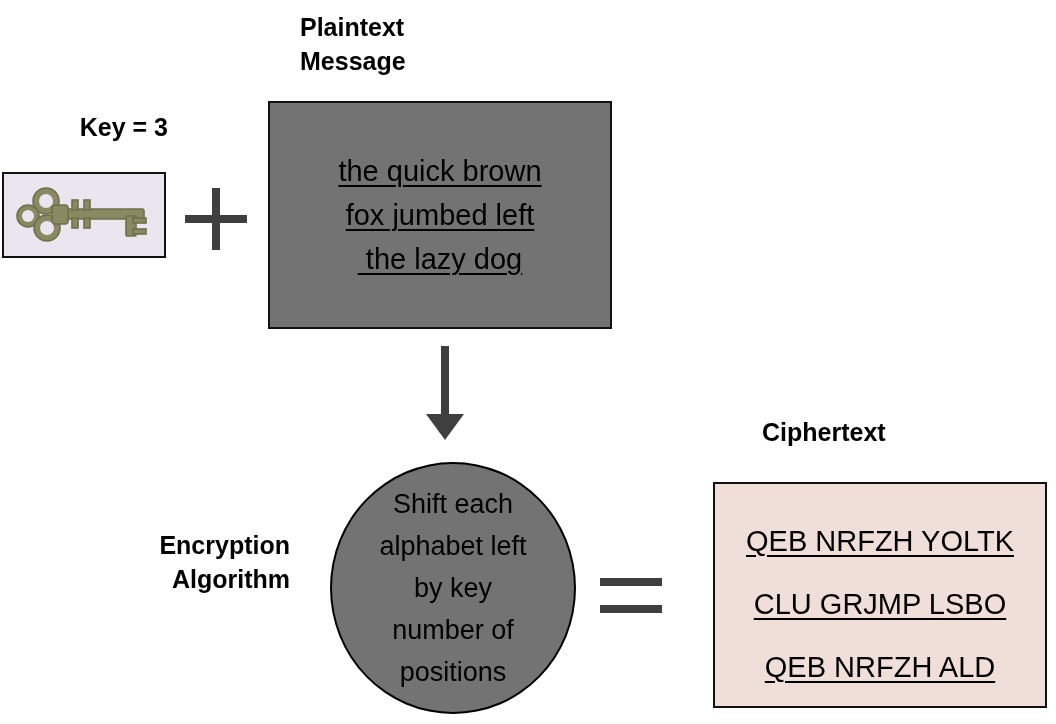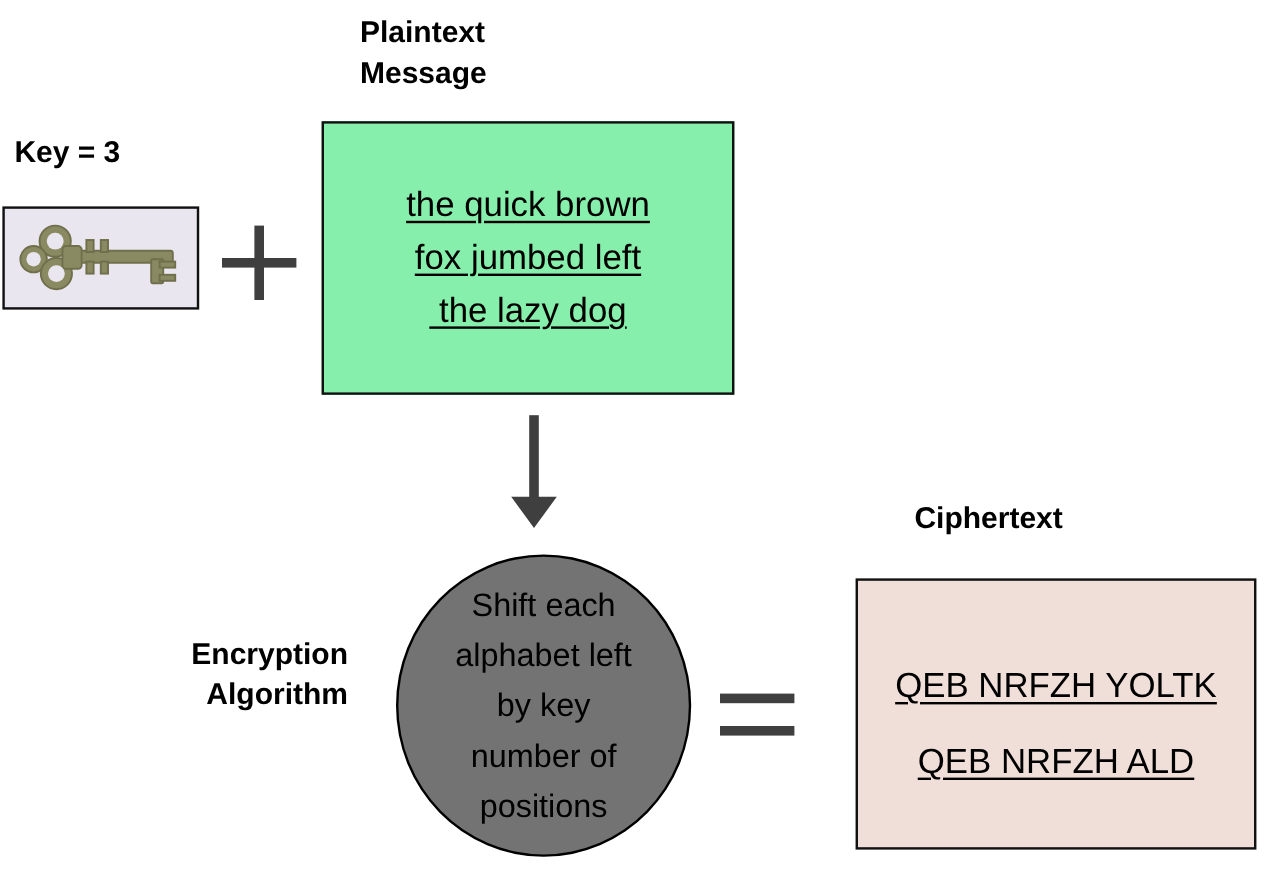--- a/index.html
+++ b/index.html
@@ -26,24 +26,24 @@
     font-weight: bold;
     font-size: 25px;
     line-height: 34px;
     color: #000;
     text-align: left;
     white-space: pre-line;
   }
 
   
   #key-label {
-    left: 12px;
+    left: 0px;
     top: 110px;
     width: 168px;
-    text-align: left;
+    text-align: right;
   }
   #key-box {
     left: 2px;
     top: 172px;
     width: 164px;
     height: 86px;
     background: #e9e6ef;
     border: 2px solid #111111;
     box-sizing: border-box;
   }
@@ -78,21 +78,21 @@
   #plaintext-title {
     left: 300px;
     top: 10px;
     width: 280px;
   }
   #plaintext-box {
     left: 268px;
     top: 101px;
     width: 344px;
     height: 228px;
-    background: #86efac;
+    background: #737373;
     border: 2px solid #111111;
     box-sizing: border-box;
     display: flex;
     flex-direction: column;
     align-items: center;
     justify-content: center;
   }
   .msg-line {
     font-size: 29px;
     line-height: 44px;
@@ -270,16 +270,17 @@
 
   <div class="abs" id="equals-sign">
     <div class="eq-bar top"></div>
     <div class="eq-bar bottom"></div>
   </div>
 
   <div class="abs label-bold" id="ciphertext-title">Ciphertext</div>
 
   <div class="abs" id="ciphertext-box">
     <div class="cipher-line">QEB NRFZH YOLTK</div>
+    <div class="cipher-line">CLU GRJMP LSBO</div>
     <div class="cipher-line">QEB NRFZH ALD</div>
   </div>
 
 </div>
 
 </body></html>

